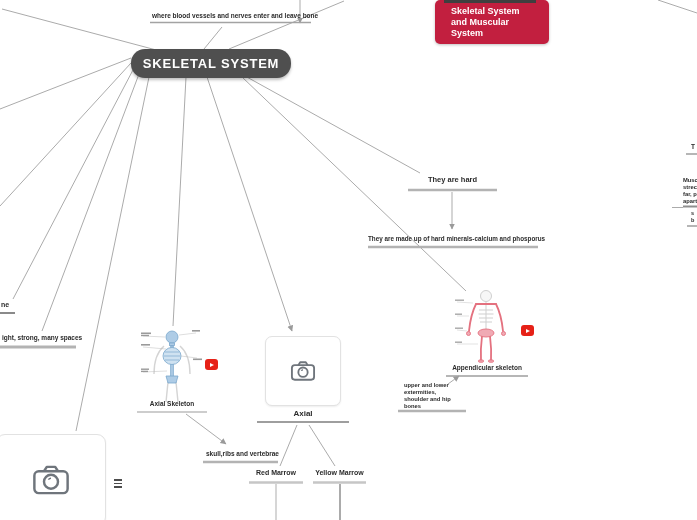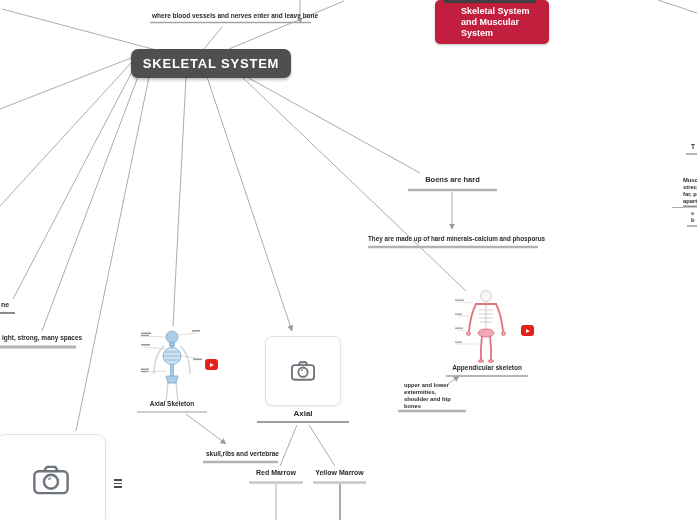--- a/index.html
+++ b/index.html
@@ -7,29 +7,29 @@
   .board {
     position:relative; width:697px; height:520px; background:#ffffff;
     overflow:hidden; font-family:"Liberation Sans", sans-serif; color:#262626;
   }
   .lines { position:absolute; left:0; top:0; width:697px; height:520px; }
 
   .node-text { position:absolute; font-weight:600; color:#2b2b2b; white-space:nowrap; }
 
   .center-node {
     position:absolute; left:131px; top:49px; width:160px; height:29px;
-    background:#4f4f4f; border-radius:7px; display:flex; align-items:center; justify-content:center;
+    background:#4f4f4f; border-radius:14px; display:flex; align-items:center; justify-content:center;
     color:#fff; font-weight:bold; font-size:13px; letter-spacing:.8px;
     box-shadow:0 2px 3px rgba(0,0,0,.25);
   }
 
   .red-card {
     position:absolute; left:435px; top:0; width:114px; height:44px;
     background:#c21f3f; border-radius:5px; box-shadow:0 1px 3px rgba(0,0,0,.25);
-    padding:6px 10px 0 26px; color:#fff;
+    padding:6px 10px 0 16px; color:#fff;
   }
   .red-card .videobar { position:absolute; left:9px; top:0; width:92px; height:2.5px; background:#3f3f3f; }
   .red-card .title { font-size:9px; font-weight:bold; line-height:11px; width:86px; white-space:normal; }
 
   .photo-card {
     position:absolute; background:#fff; border:1px solid #e2e2e2; border-radius:7px;
     box-shadow:0 1px 2px rgba(0,0,0,.07); display:flex; align-items:center; justify-content:center;
   }
   .marrow-card { left:265px; top:336px; width:76px; height:70px; }
   .corner-card { left:-4px; top:434px; width:110px; height:92px; border-radius:9px; }
@@ -107,21 +107,21 @@
     <span>SKELETAL SYSTEM</span>
   </div>
 
   <div class="red-card">
     <div class="videobar"></div>
     <div class="title">Skeletal System and Muscular System</div>
   </div>
 
   <div class="node-text" style="left:152px; top:12px; font-size:6.5px;">where blood vessels and nerves enter and leave bone</div>
 
-  <div class="node-text t-center" style="left:408px; top:175px; width:89px; font-size:7.5px;">Boens are hard</div>
+  <div class="node-text t-center" style="left:408px; top:175px; width:89px; font-size:7.5px;">They are hard</div>
 
   <div class="node-text t-center" style="left:368px; top:235px; width:170px; font-size:6.3px;">They are made up of hard minerals-calcium and phosporus</div>
 
   <div class="node-text" style="left:1px; top:301px; font-size:7px;">ne</div>
 
   <div class="node-text" style="left:2px; top:334px; font-size:6.5px;">ight, strong, many spaces</div>
 
   <div class="node-text" style="left:206px; top:450px; font-size:6.5px;">skull,ribs and vertebrae</div>
 
   <div class="node-text t-center" style="left:249px; top:469px; width:54px; font-size:7px;">Red Marrow</div>

